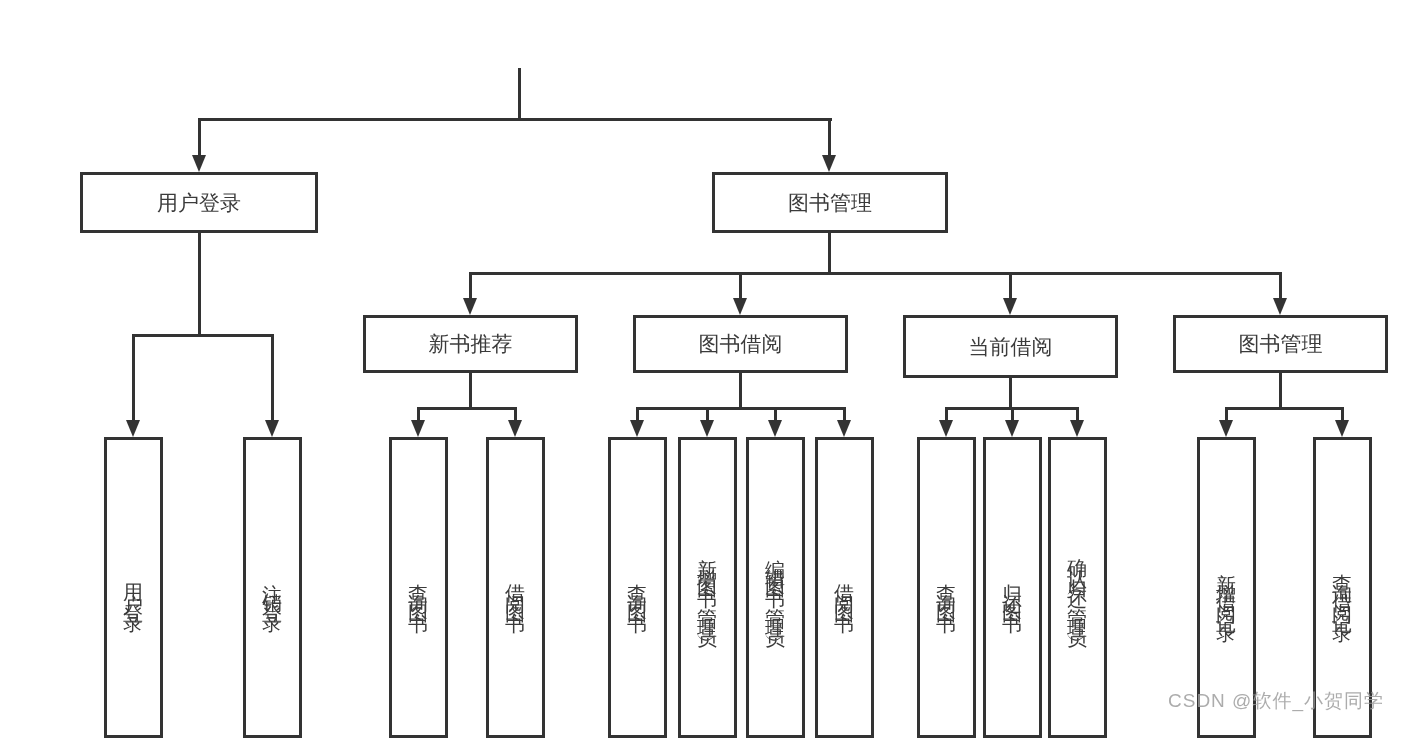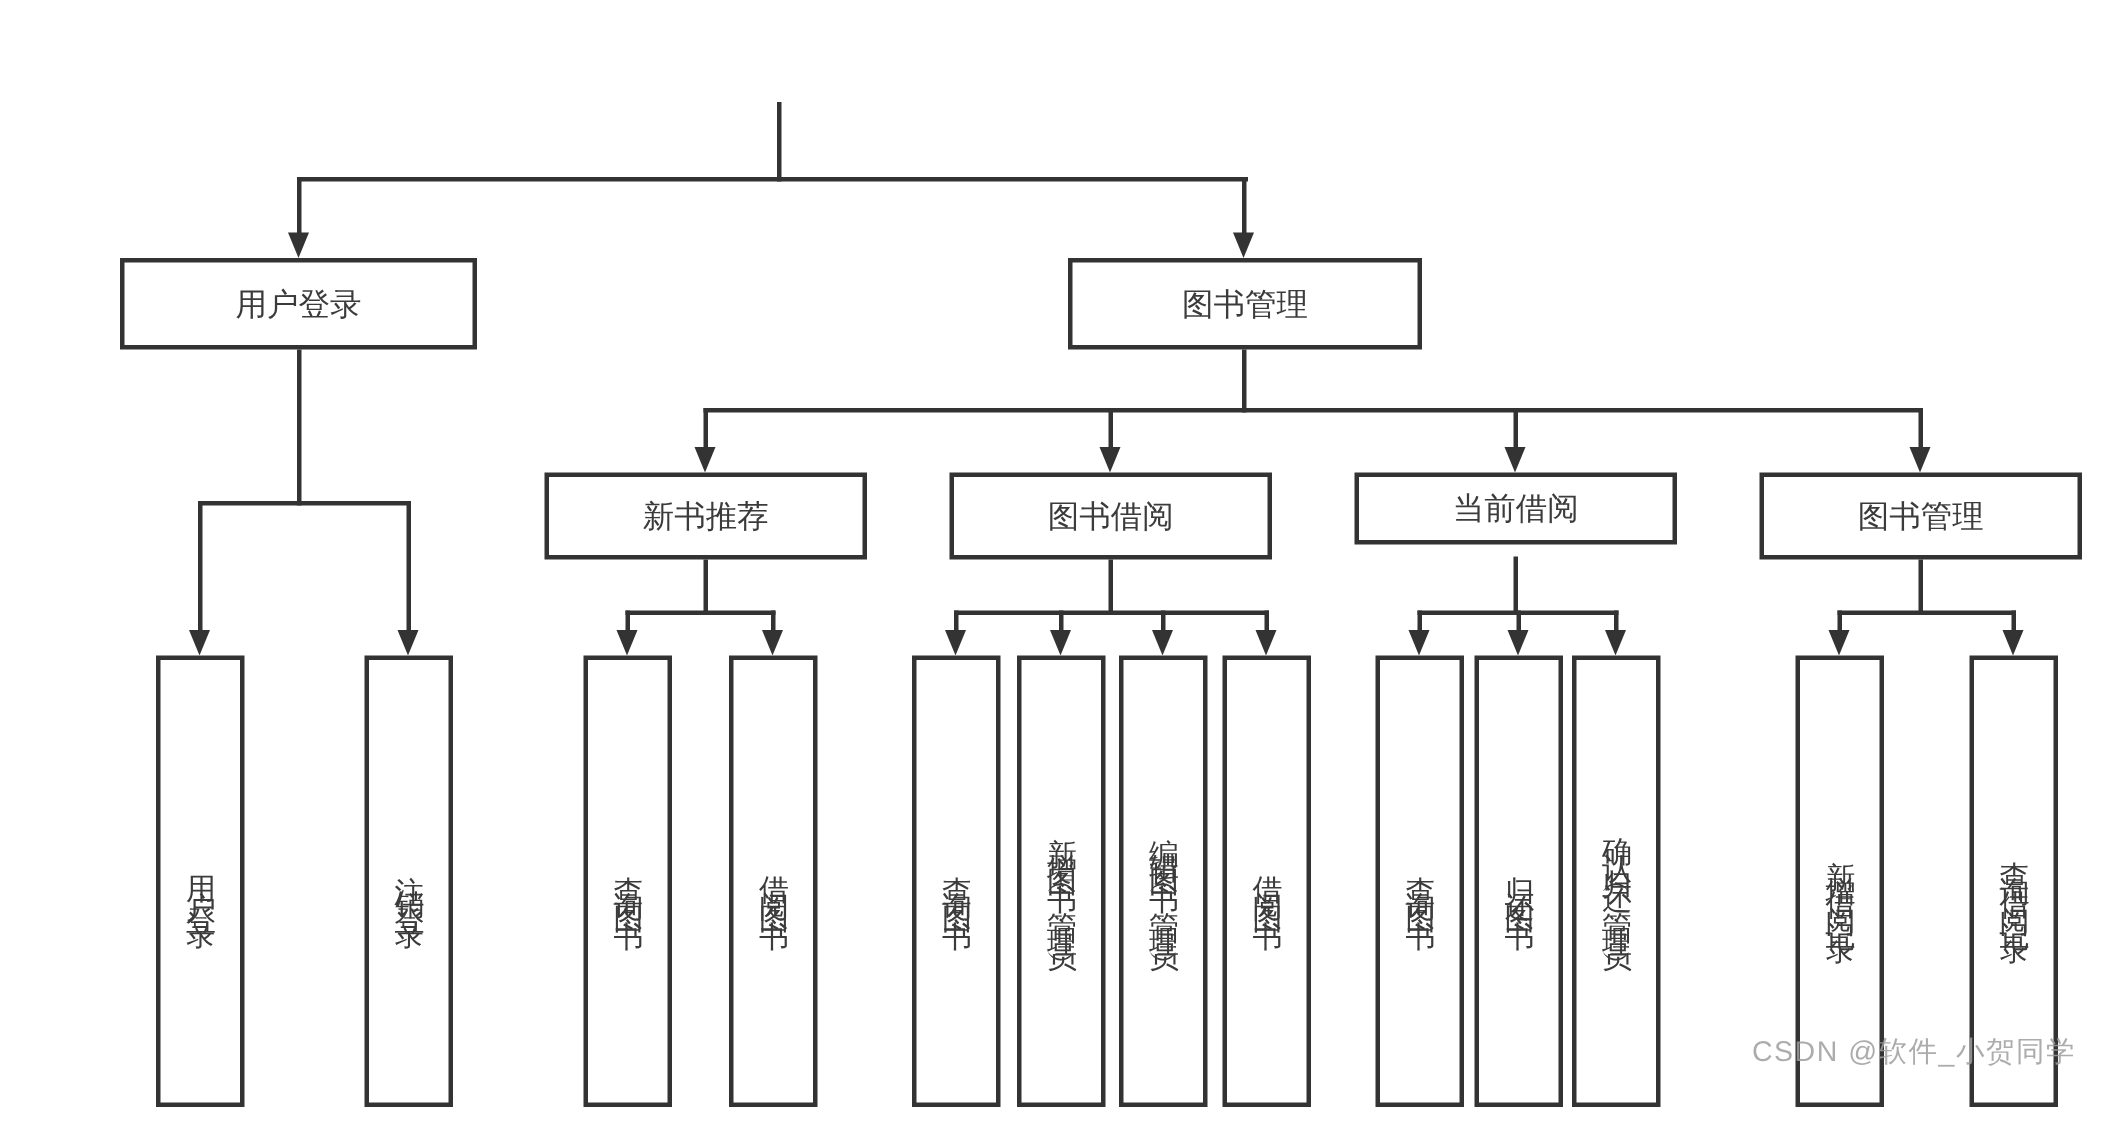--- a/index.html
+++ b/index.html
@@ -62,21 +62,21 @@
 <body>
 
 <div class="canvas">
 
 
   <div class="box" style="left:80px; top:172px; width:238px; height:61px;">用户登录</div>
   <div class="box" style="left:363px; top:315px; width:215px; height:58px;">新书推荐</div>
 
   <div class="box" style="left:712px; top:172px; width:236px; height:61px;">图书管理</div>
   <div class="box" style="left:633px; top:315px; width:215px; height:58px;">图书借阅</div>
-  <div class="box" style="left:903px; top:315px; width:215px; height:48px;">当前借阅</div>
+  <div class="box" style="left:903px; top:315px; width:215px; height:63px;">当前借阅</div>
   <div class="box" style="left:1173px; top:315px; width:215px; height:58px;">图书管理</div>
 
   <div class="box leaf" style="left:104px;">
     <span class="vtext">用户登录</span>
   </div>
   <div class="box leaf" style="left:243px;">
     <span class="vtext">注销登录</span>
   </div>
 
   <div class="box leaf" style="left:389px;">

